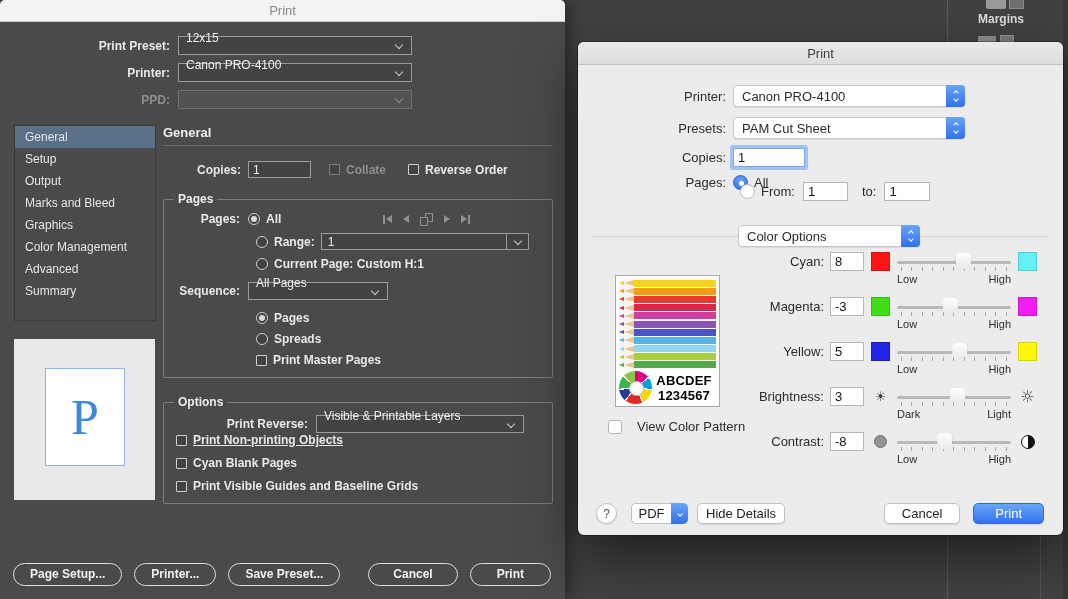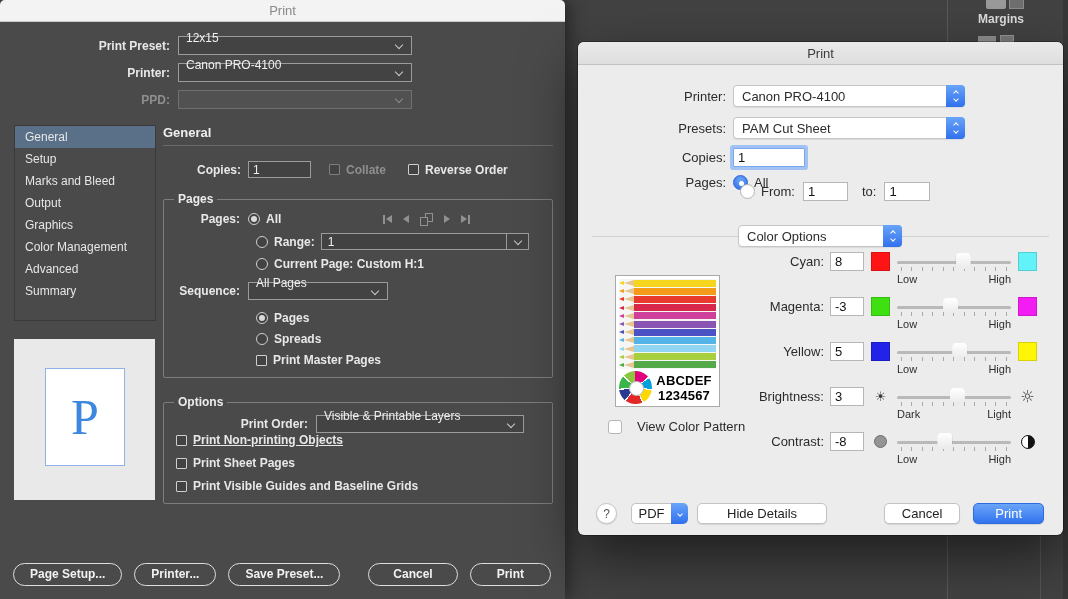--- a/index.html
+++ b/index.html
@@ -104,21 +104,21 @@
 
   .msel { position:relative; display:flex; align-items:center; height:22px; background:#fff;
           border:1px solid #c6c6c6; border-radius:4px; padding-left:8px;
           box-shadow:0 1px 1px rgba(0,0,0,.08); }
   .msel .cap { position:absolute; right:-1px; top:-1px; bottom:-1px; width:19px; border-radius:0 4px 4px 0;
                background:linear-gradient(#68a4f8,#3170ee); display:flex; flex-direction:column;
                align-items:center; justify-content:center; gap:2px; }
   .cu { width:4px; height:4px; border-left:1.6px solid #fff; border-top:1.6px solid #fff; transform:rotate(45deg); }
   .cdn { width:4px; height:4px; border-right:1.6px solid #fff; border-bottom:1.6px solid #fff; transform:rotate(45deg); }
   .msel.w232 { width:232px; }
-  .msel.w170 { width:164px; }
+  .msel.w170 { width:182px; }
 
   .minput { height:19px; background:#fff; border:1px solid #b6b6b6; font-size:13px; padding:0 4px;
             font-family:"Liberation Sans",sans-serif; color:#111; }
   .minput.focus { border:1px solid #7aa6f0; box-shadow:0 0 0 3px rgba(100,160,250,.55); border-radius:1px; }
 
   .rm { width:15px; height:15px; border-radius:50%; background:#fff; border:1px solid #b5b5b5; flex:none; }
   .rm.on { background:radial-gradient(circle at 50% 32%, #6ba6f8, #2e6be5); border-color:#2d62d9; position:relative; }
   .rm.on::after { content:""; position:absolute; left:4.5px; top:4.5px; width:5px; height:5px; border-radius:50%; background:#fff; }
   .mcb { width:14px; height:14px; background:#fff; border:1px solid #b5b5b5; border-radius:3px; flex:none; }
 
@@ -167,21 +167,21 @@
 
   .md-footer { position:absolute; left:18px; right:19px; bottom:11px; display:flex; align-items:center; }
   .help { width:21px; height:21px; border-radius:50%; background:#fff; border:1px solid #c3c3c3;
           text-align:center; line-height:20px; color:#555; font-size:12px; box-shadow:0 1px 1px rgba(0,0,0,.1); }
   .pdfgrp { display:flex; margin-left:14px; height:21px; }
   .pdfbox { width:40px; background:#fff; border:1px solid #c3c3c3; border-right:none; border-radius:5px 0 0 5px;
             text-align:center; line-height:20px; color:#222; }
   .pdfcap { width:17px; background:linear-gradient(#68a4f8,#3170ee); border-radius:0 5px 5px 0;
             display:flex; align-items:center; justify-content:center; }
   .mbtn { height:21px; background:#fff; border:1px solid #c3c3c3; border-radius:5px; color:#222;
-          font-size:13px; font-family:"Liberation Sans",sans-serif; padding:0 29px; line-height:19px;
+          font-size:13px; font-family:"Liberation Sans",sans-serif; padding:0 8px; line-height:19px;
           box-shadow:0 1px 1px rgba(0,0,0,.1); }
   .mbtn.hide { margin-left:9px; }
   .mbtn.cancel { margin-left:auto; padding:0 17px; }
   .mbtn.print { margin-left:13px; background:linear-gradient(#6aa5f8,#3273ef); border-color:#2f6be0;
                 color:#fff; padding:0 21px; }
 </style>
 </head>
 <body>
 
 <div class="stage">
@@ -219,22 +219,22 @@
         <div class="dd w234 dis">
           <span></span>
           <i class="chev"></i>
         </div>
       </div>
     </div>
 
     <div class="ld-sidebar">
       <div class="ld-side-item sel">General</div>
       <div class="ld-side-item">Setup</div>
+      <div class="ld-side-item">Output</div>
       <div class="ld-side-item">Marks and Bleed</div>
-      <div class="ld-side-item">Output</div>
       <div class="ld-side-item">Graphics</div>
       <div class="ld-side-item">Color Management</div>
       <div class="ld-side-item">Advanced</div>
       <div class="ld-side-item">Summary</div>
     </div>
 
     <div class="ld-preview">
       <div class="ld-page">
         <span>P</span>
       </div>
@@ -311,33 +311,33 @@
         </div>
         <div class="fs-row ind">
           <span class="cbx"></span>
           <span class="lbl-b gap6">Print Master Pages</span>
         </div>
       </fieldset>
 
       <fieldset class="ld-fs" style="margin-top:17px;">
         <legend>Options</legend>
         <div class="fs-row" style="margin-top:2px;">
-          <span class="fs-lbl" style="width:148px;">Print Order:</span>
+          <span class="fs-lbl" style="width:148px;">Print Reverse:</span>
           <div class="dd w208">
             <span>Visible &amp; Printable Layers</span>
             <i class="chev"></i>
           </div>
         </div>
         <div class="fs-row" style="margin-left:8px; margin-top:0;text-decoration:underline;">
           <span class="cbx"></span>
           <span class="lbl-b gap6">Print Non-printing Objects</span>
         </div>
         <div class="fs-row" style="margin-left:8px; margin-top:9px;">
           <span class="cbx"></span>
-          <span class="lbl-b gap6">Print Sheet Pages</span>
+          <span class="lbl-b gap6">Cyan Blank Pages</span>
         </div>
         <div class="fs-row" style="margin-left:8px; margin-top:9px;">
           <span class="cbx"></span>
           <span class="lbl-b gap6">Print Visible Guides and Baseline Grids</span>
         </div>
       </fieldset>
     </div>
 
     <div class="ld-footer">
       <button class="pill">Page Setup...</button>

